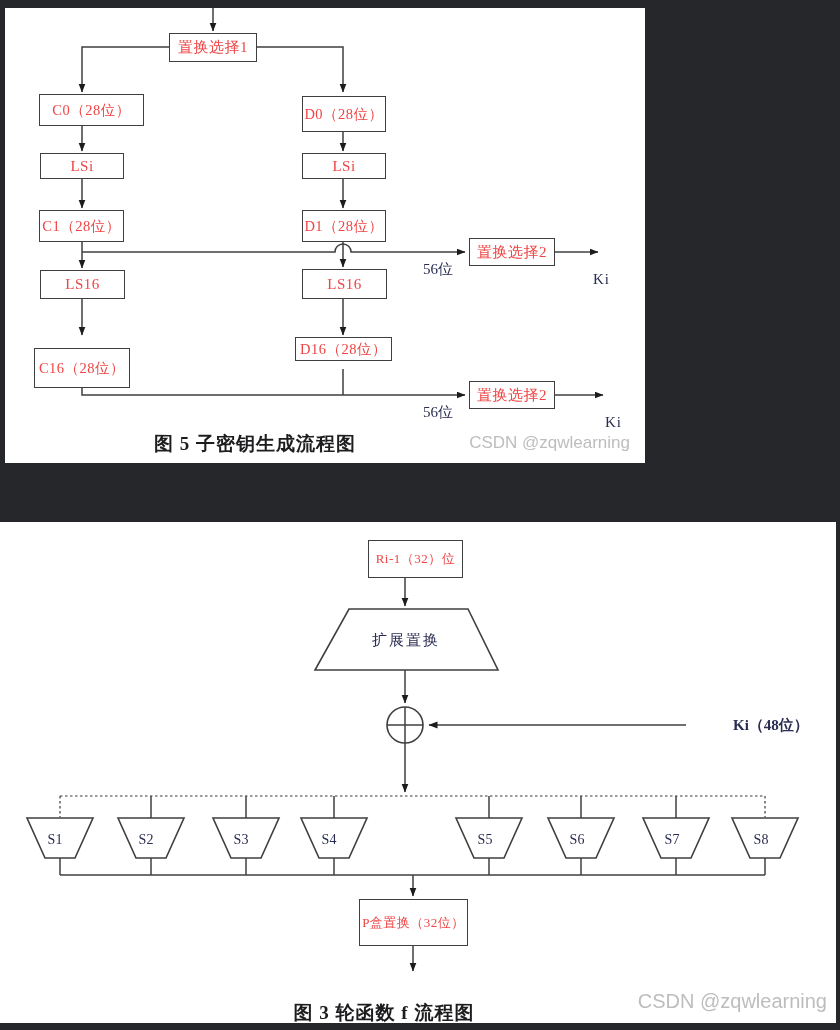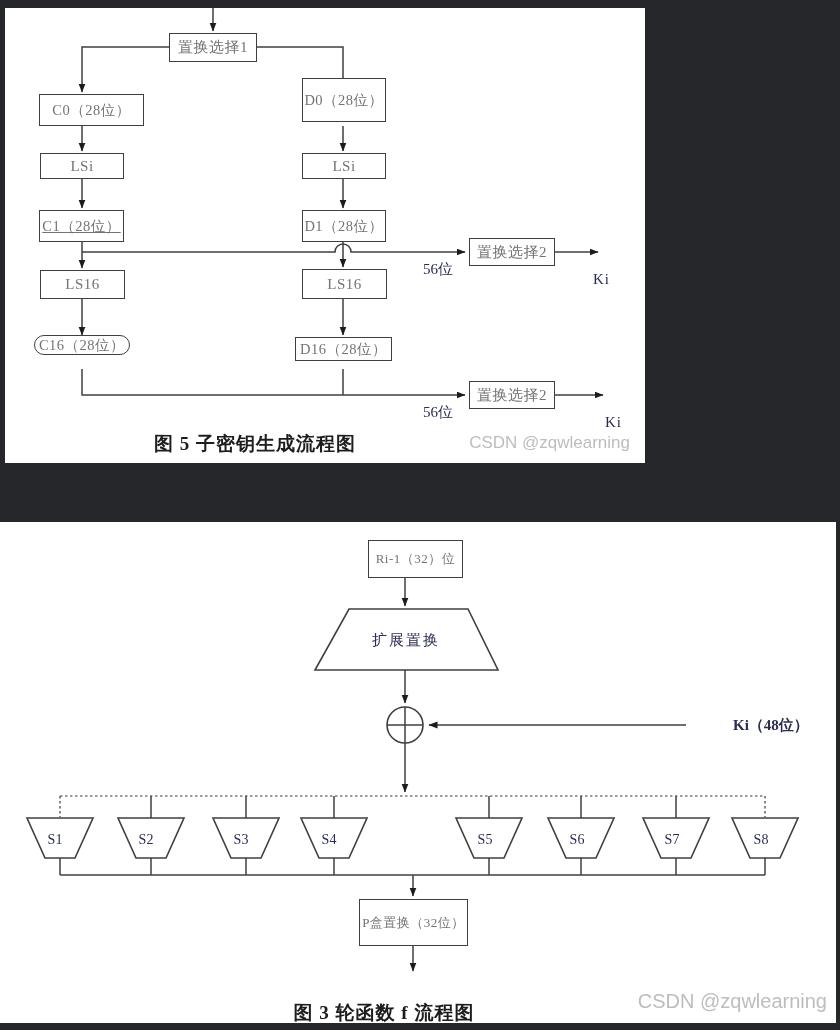--- a/index.html
+++ b/index.html
@@ -3,21 +3,21 @@
 <meta charset="utf-8">
 <style>
   html,body{margin:0;padding:0;}
   .page{position:relative;width:840px;height:1030px;background:#26272a;overflow:hidden;
         font-family:"Liberation Serif","DejaVu Serif",serif;}
   .panel{position:absolute;background:#ffffff;}
   .panel1{left:5px;top:8px;width:640px;height:455px;}
   .panel2{left:0px;top:522px;width:836px;height:501px;}
   .panel svg{position:absolute;left:0;top:0;}
   .node{position:absolute;border:1.6px solid #3f3f3f;background:#fff;display:flex;
-        align-items:center;justify-content:center;color:#737373;font-size:14.5px;
+        align-items:center;justify-content:center;color:#ef4444;font-size:14.5px;
         letter-spacing:.5px;box-sizing:border-box;white-space:nowrap;}
   .lbl{position:absolute;color:#2a2d52;white-space:nowrap;}
   .caption{position:absolute;color:#1d1d1f;font-size:19px;font-weight:600;
            text-align:center;letter-spacing:1px;white-space:nowrap;}
   .watermark{position:absolute;color:#bdbdbd;text-align:right;white-space:nowrap;
              font-family:Liberation Sans, sans-serif;}
   .stext{font-family:"Liberation Serif","DejaVu Serif",serif;fill:#2a2d52;font-size:14px;}
   .edge{stroke:#3f3f3f;stroke-width:1.5;fill:none;}
   .shape{stroke:#3f3f3f;stroke-width:1.6;fill:#ffffff;}
   .dotted{stroke:#3a3a3a;stroke-width:1.2;fill:none;stroke-dasharray:2.5,2.5;}
@@ -55,28 +55,28 @@
         <path class="edge" d="M550,244 H593" marker-end="url(#arr1)"></path>
 
         <path class="edge" d="M77,361 V387 H460" marker-end="url(#arr1)"></path>
         <path class="edge" d="M338,361 V387"></path>
         <path class="edge" d="M550,387 H598" marker-end="url(#arr1)"></path>
       </g>
     </svg>
 
     <div class="node" style="left:164px;top:25px;width:88px;height:29px;font-size:15px;">置换选择1</div>
     <div class="node" style="left:34px;top:86px;width:105px;height:32px;">C0（28位）</div>
-    <div class="node" style="left:297px;top:70px;width:84px;height:44px;">D0（28位）</div>
+    <div class="node" style="left:297px;top:88px;width:84px;height:36px;">D0（28位）</div>
     <div class="node" style="left:35px;top:145px;width:84px;height:26px;font-size:15px;">LSi</div>
     <div class="node" style="left:297px;top:145px;width:84px;height:26px;font-size:15px;">LSi</div>
-    <div class="node" style="left:34px;top:202px;width:85px;height:32px;text-decoration:underline;">C1（28位）</div>
+    <div class="node" style="left:34px;top:202px;width:85px;height:32px;">C1（28位）</div>
     <div class="node" style="left:297px;top:202px;width:84px;height:32px;">D1（28位）</div>
     <div class="node" style="left:35px;top:262px;width:85px;height:29px;font-size:15px;">LS16</div>
     <div class="node" style="left:297px;top:261px;width:85px;height:30px;font-size:15px;">LS16</div>
-    <div class="node" style="left:29px;top:327px;width:96px;height:20px;border-radius:12px;">C16（28位）</div>
+    <div class="node" style="left:29px;top:340px;width:96px;height:40px;">C16（28位）</div>
     <div class="node" style="left:290px;top:329px;width:97px;height:24px;">D16（28位）</div>
     <div class="node" style="left:464px;top:230px;width:86px;height:28px;font-size:15px;">置换选择2</div>
     <div class="node" style="left:464px;top:373px;width:86px;height:28px;font-size:15px;">置换选择2</div>
 
     <div class="lbl" style="left:418px;top:252px;font-size:15px;">56位</div>
     <div class="lbl" style="left:588px;top:263px;font-size:15px;letter-spacing:1px;">Ki</div>
     <div class="lbl" style="left:418px;top:395px;font-size:15px;">56位</div>
     <div class="lbl" style="left:600px;top:406px;font-size:15px;letter-spacing:1px;">Ki</div>
 
     <div class="caption" style="left:80px;top:423px;width:340px;">图 5 子密钥生成流程图</div>

